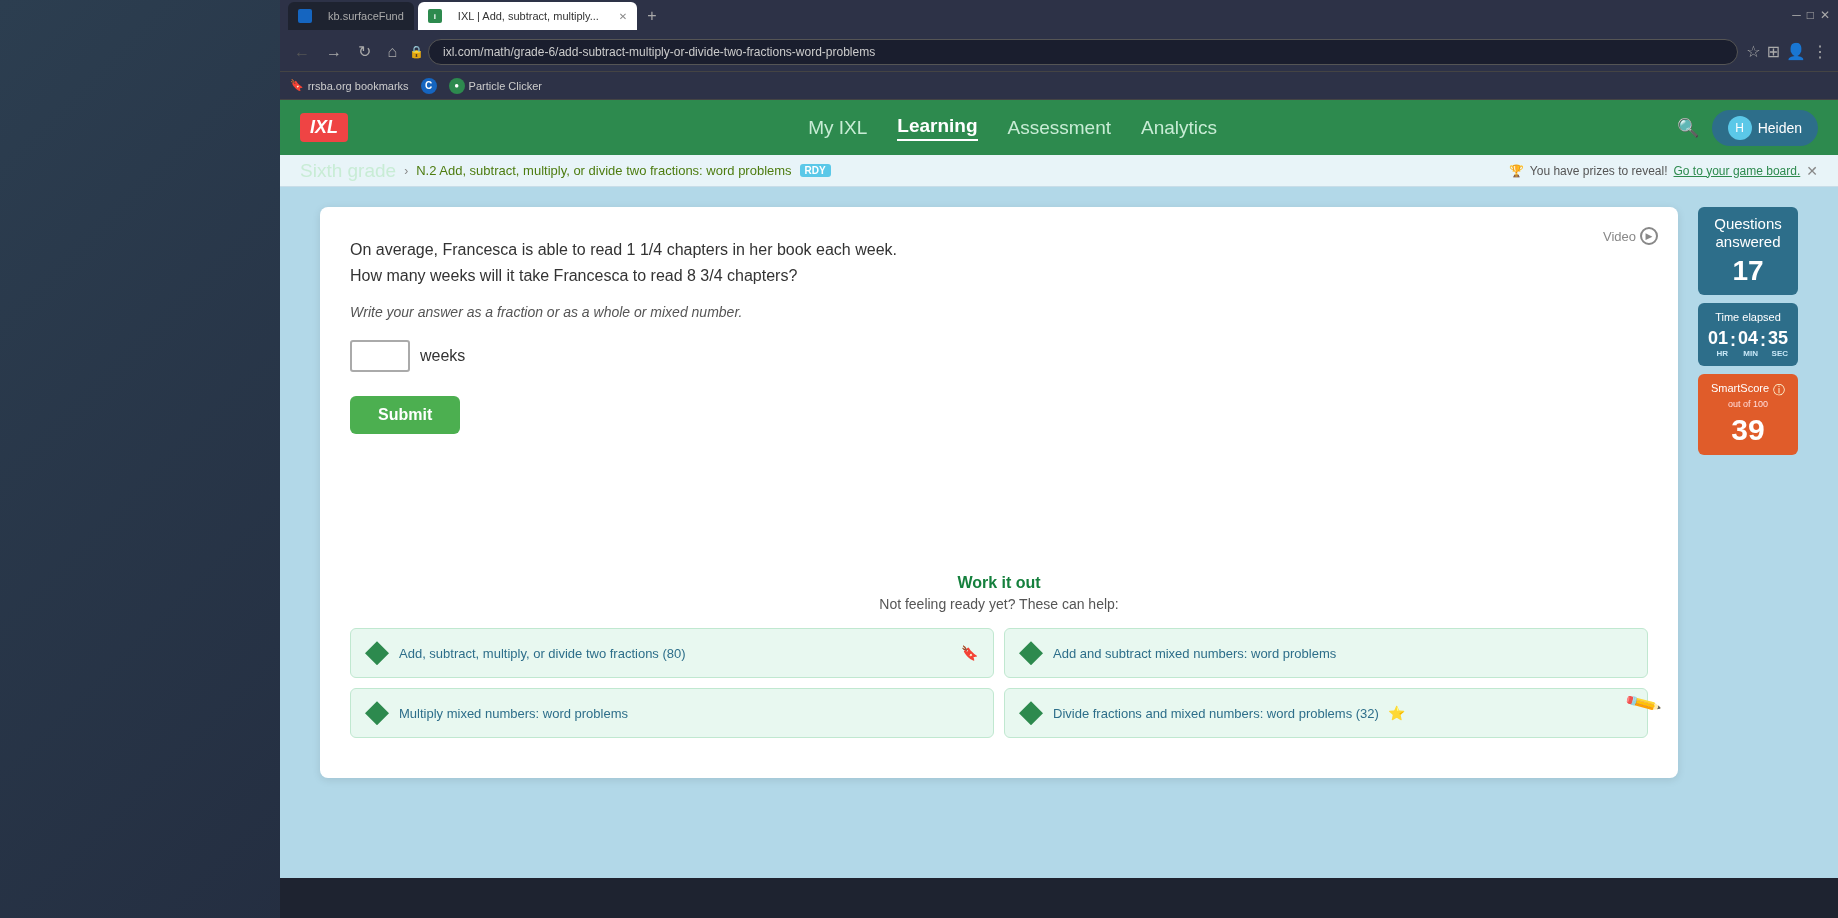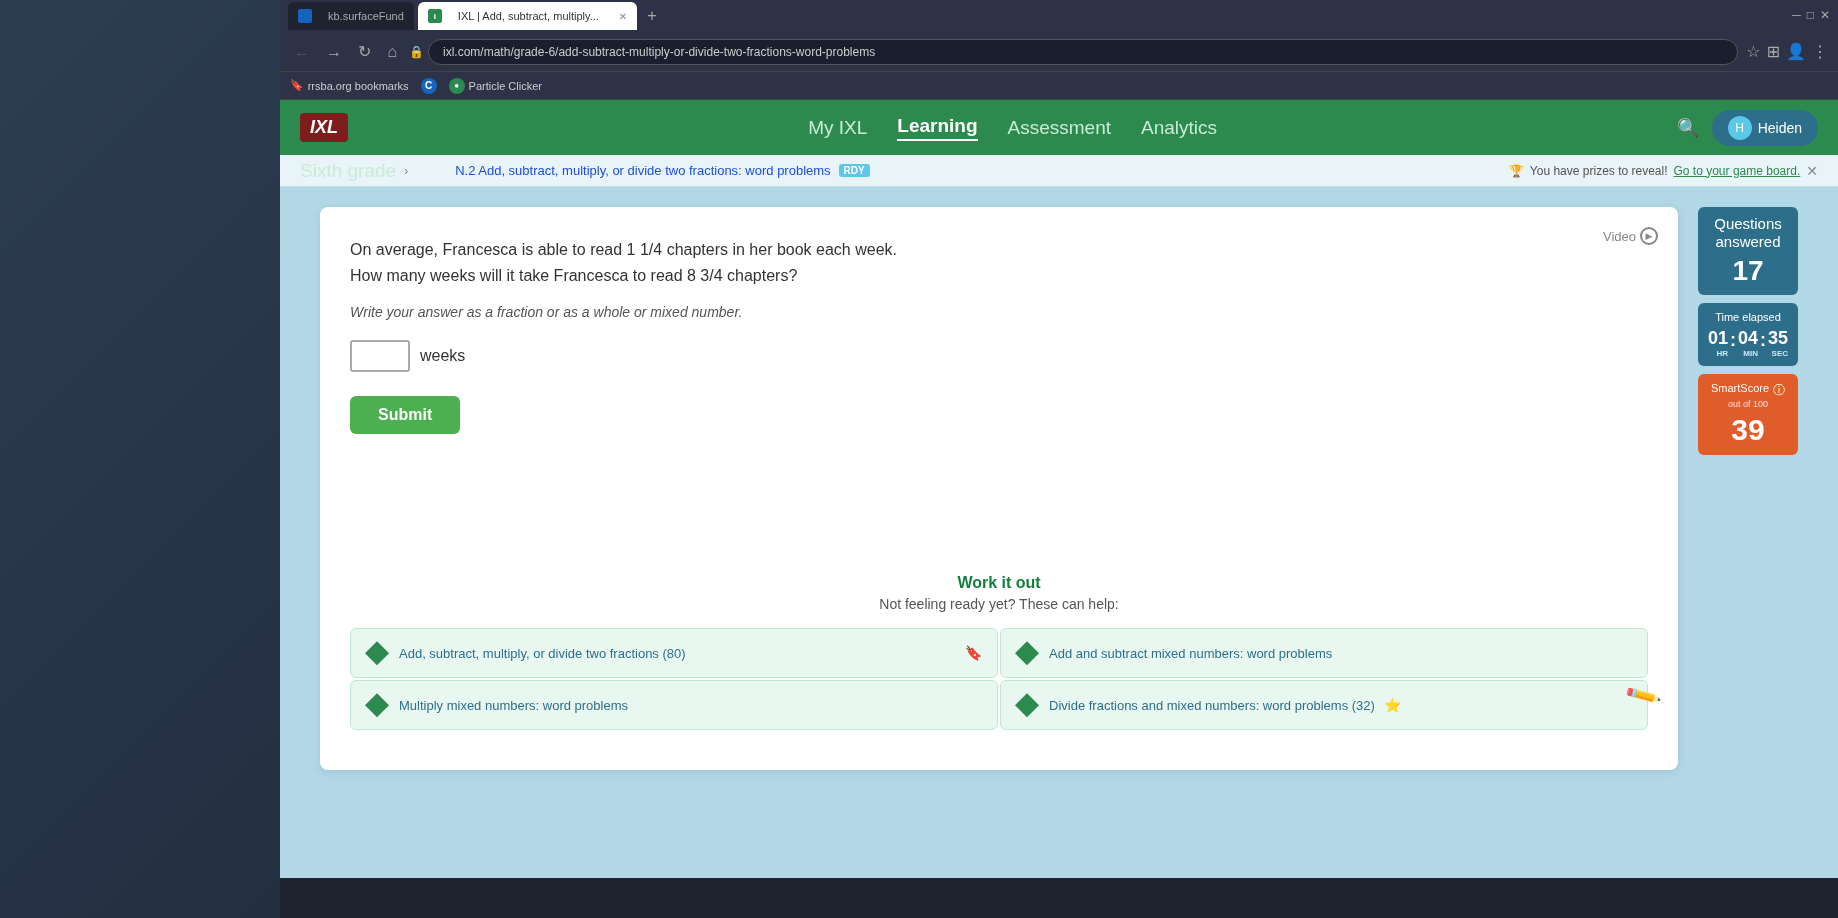--- a/index.html
+++ b/index.html
@@ -154,21 +154,21 @@
     .ixl-nav {
       background: #2d8a4e;
       height: 55px;
       display: flex;
       align-items: center;
       padding: 0 20px;
       gap: 30px;
     }
 
     .ixl-logo {
-      background: #7f1d1d;
+      background: #ef4444;
       color: white;
       font-weight: bold;
       font-size: 18px;
       padding: 4px 10px;
       border-radius: 4px;
       font-style: italic;
     }
 
     .nav-links {
       display: flex;
@@ -241,23 +241,22 @@
       color: #2d6e8a;
       border-bottom: 1px solid #c8dde8;
     }
 
     .breadcrumb-sep {
       color: #888;
       font-size: 12px;
     }
 
     .breadcrumb-current {
-      color: #1d4ed8;
+      color: #4d7c0f;
       font-weight: normal;
-      margin-left: 39px;
     }
 
     .rdy-badge {
       background: #5bc8e8;
       color: white;
       font-size: 10px;
       padding: 1px 5px;
       border-radius: 3px;
       font-weight: bold;
     }
@@ -389,21 +388,21 @@
 
     .work-it-out-subtitle {
       color: #555;
       font-size: 14px;
       margin-bottom: 16px;
     }
 
     .help-links-grid {
       display: grid;
       grid-template-columns: 1fr 1fr;
-      gap: 2px;
+      gap: 10px;
       margin-top: 10px;
     }
 
     .help-link-item {
       display: flex;
       align-items: center;
       gap: 10px;
       background: #e8f8f0;
       border: 1px solid #c0e8d0;
       border-radius: 6px;

